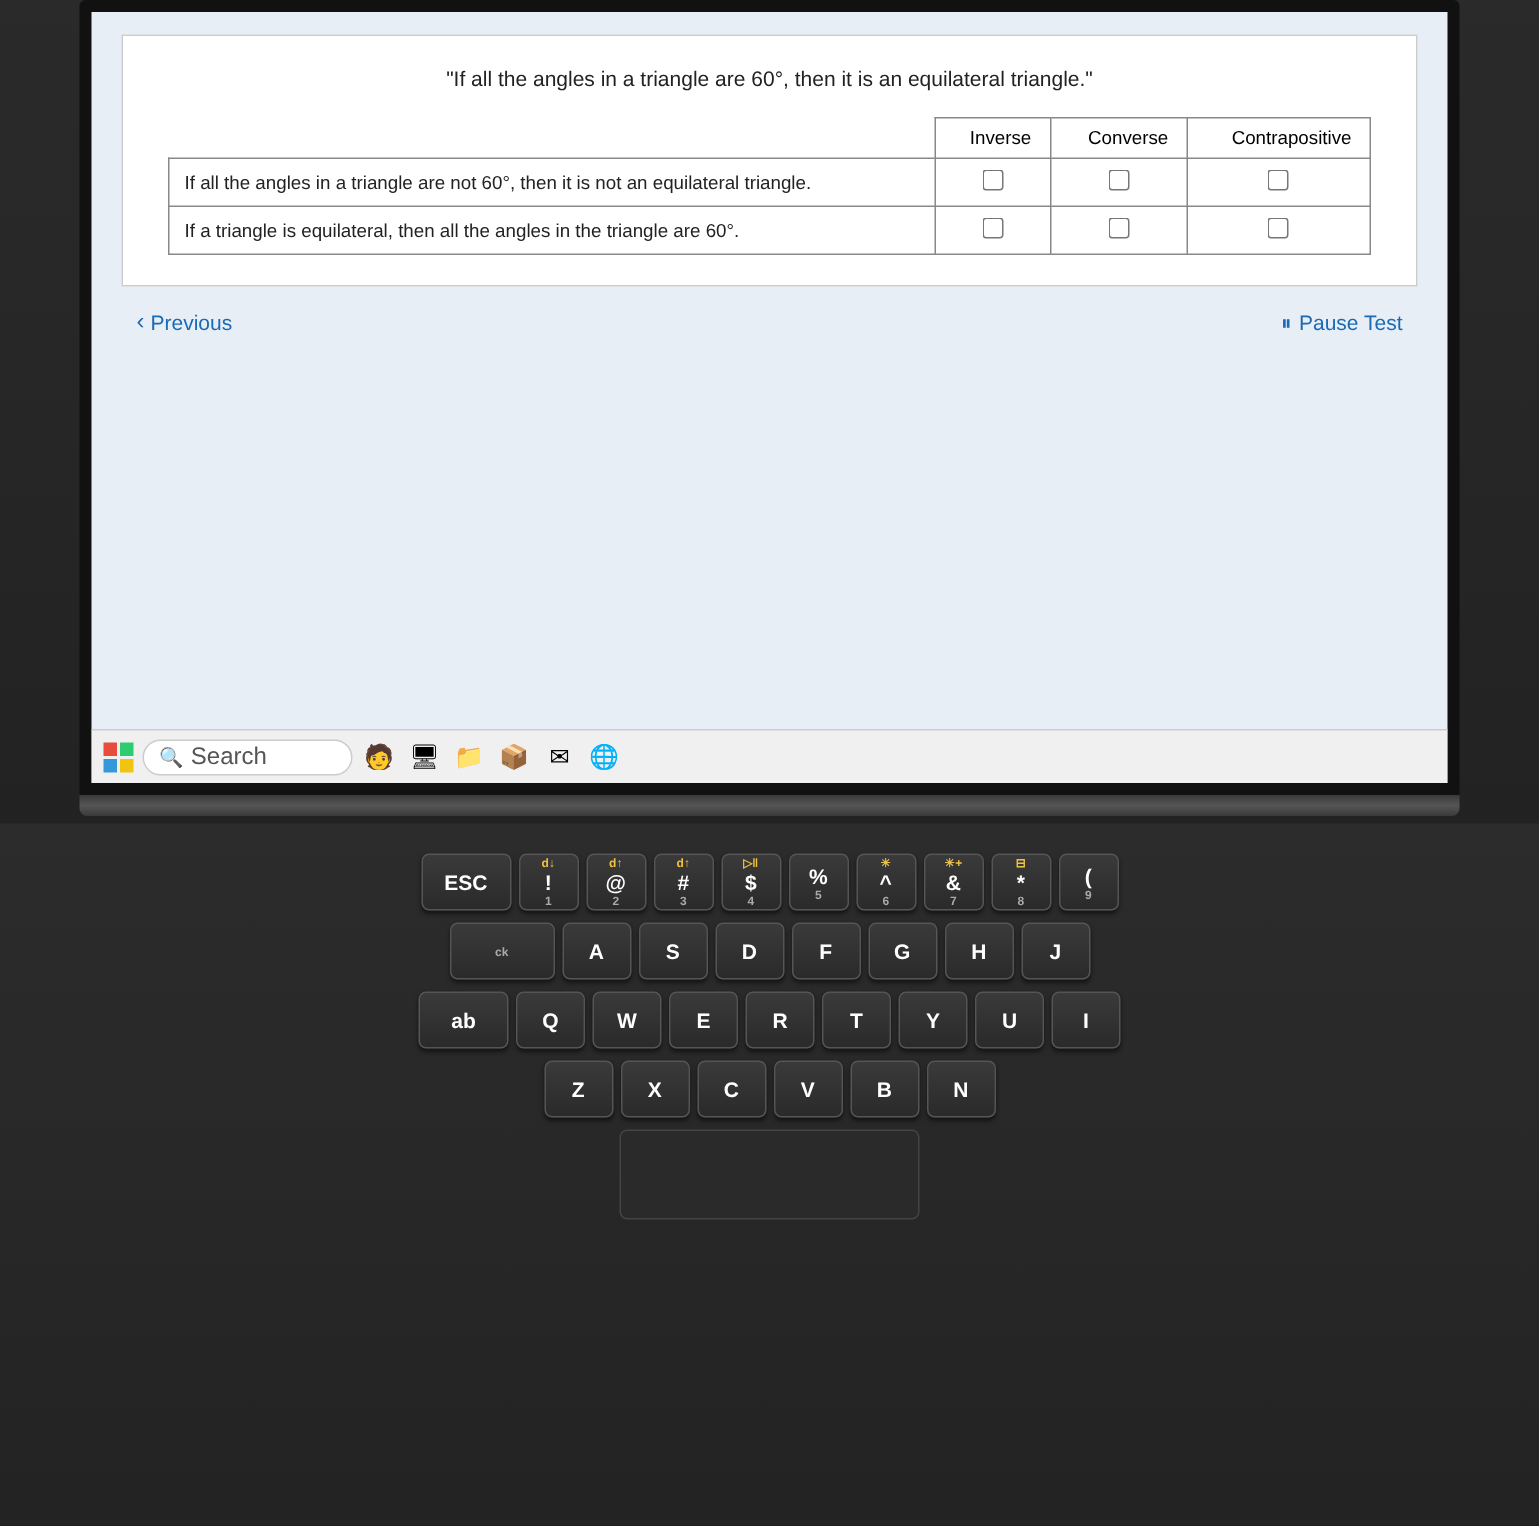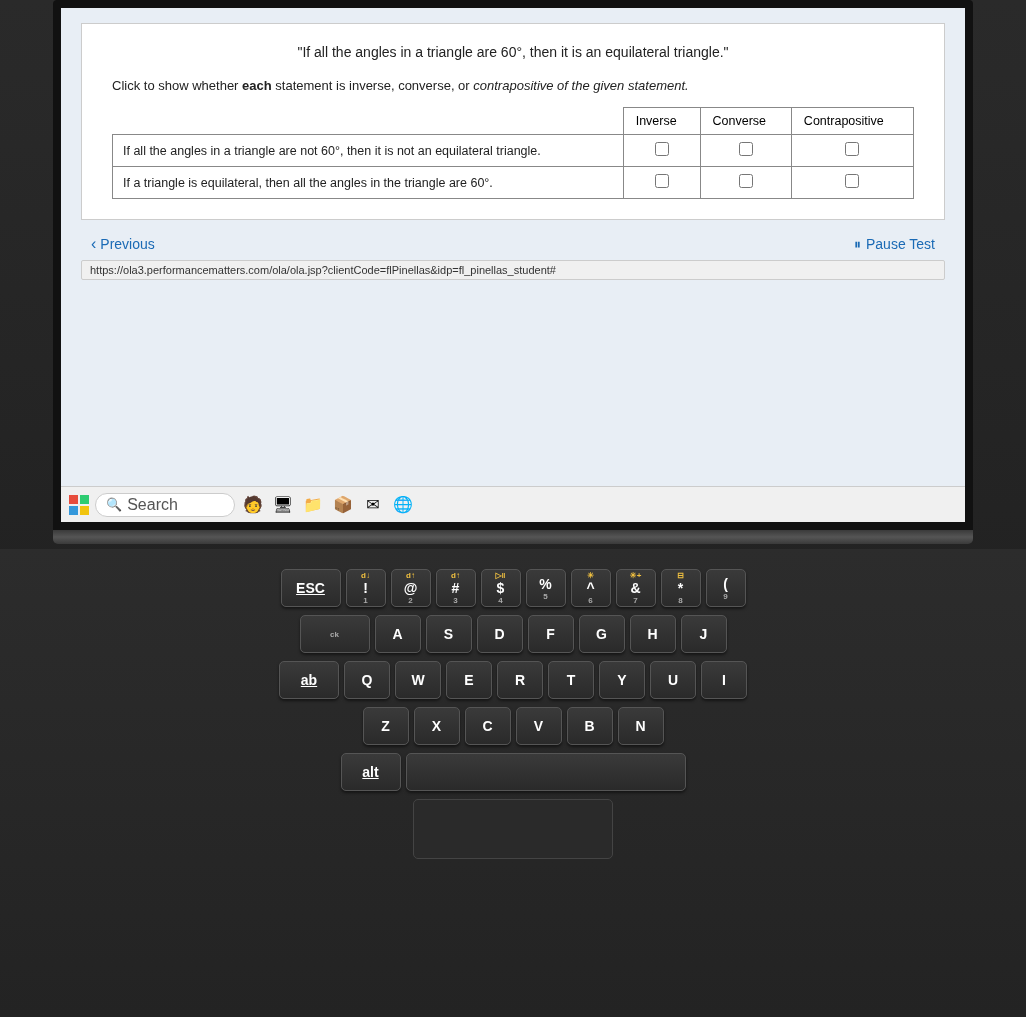--- a/index.html
+++ b/index.html
@@ -74,21 +74,21 @@
     
     .logic-table {
       width: 100%;
       border-collapse: collapse;
       font-size: 12.5px;
     }
 
     .logic-table th {
       border: 1px solid #888;
       padding: 6px 12px;
-      text-align: left;
+      text-align: right;
       background: #fff;
       font-weight: normal;
     }
 
     .logic-table th:first-child {
       border: none;
       background: transparent;
     }
 
     .logic-table td {
@@ -247,21 +247,21 @@
       font-weight: bold;
       display: flex;
       align-items: center;
       justify-content: center;
       box-shadow: 0 2px 3px rgba(0,0,0,0.5);
       cursor: pointer;
     }
 
     .key-sm { width: 40px; height: 38px; font-size: 11px; }
     .key-md { width: 46px; height: 38px; }
-    .key-wide { width: 60px; height: 38px; text-decoration: underline; }
+    .key-wide { width: 60px; height: 38px; }
     .key-extra { width: 70px; height: 38px; }
 
     .key-inner {
       position: relative;
       display: flex;
       flex-direction: column;
       align-items: center;
       justify-content: center;
       width: 100%;
       height: 100%;
@@ -296,23 +296,20 @@
 
 <div class="laptop-outer">
 
   <div class="screen-bezel">
     <div class="screen-content">
 
       <div class="page-area">
 
         <div class="main-statement">"If all the angles in a triangle are 60°, then it is an equilateral triangle."</div>
 
-        <div class="instruction">
-          <span>Click to show whether </span><strong>each</strong><span> statement is inverse, converse, or </span><em>contrapositive of the given statement.</em>
-        </div>
 
         <table class="logic-table">
           <thead>
             <tr>
               <th></th>
               <th>Inverse</th>
               <th>Converse</th>
               <th>Contrapositive</th>
             </tr>
           </thead>
@@ -337,21 +334,20 @@
         <a class="prev-btn" href="#">
           <span class="chevron">‹</span>
           <span>Previous</span>
         </a>
         <div class="pause-btn">
           <span>⏸</span>
           <span>Pause Test</span>
         </div>
       </div>
 
-      <div class="url-bar">https://ola3.performancematters.com/ola/ola.jsp?clientCode=flPinellas&amp;idp=fl_pinellas_student#</div>
 
       <div class="taskbar">
         <div class="taskbar-windows">
           <span></span>
             <span></span>
             <span></span>
             <span></span>
         </div>
         <div class="taskbar-search">
           <span class="taskbar-search-icon">🔍</span>
@@ -558,26 +554,18 @@
             <span class="key-main">B</span>
           </div>
         </div>
       <div class="key key-md">
           <div class="key-inner">
             <span class="key-main">N</span>
           </div>
         </div>
     </div>
 
-    <div class="keyboard-row">
-      <div class="key key-wide">
-        <div class="key-inner">
-            <span class="key-main">alt</span>
-          </div>
-      </div>
-      <div class="key spacebar"></div>
-    </div>
 
     <div class="touchpad"></div>
 
   </div>
 
 </div>
 
 </body></html>

